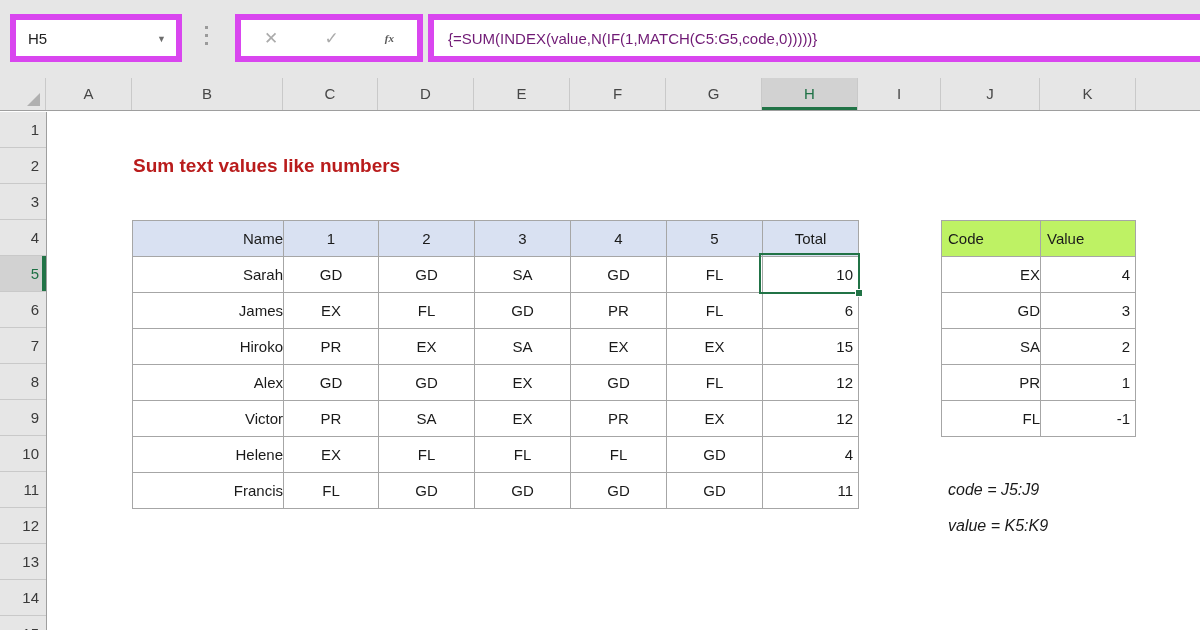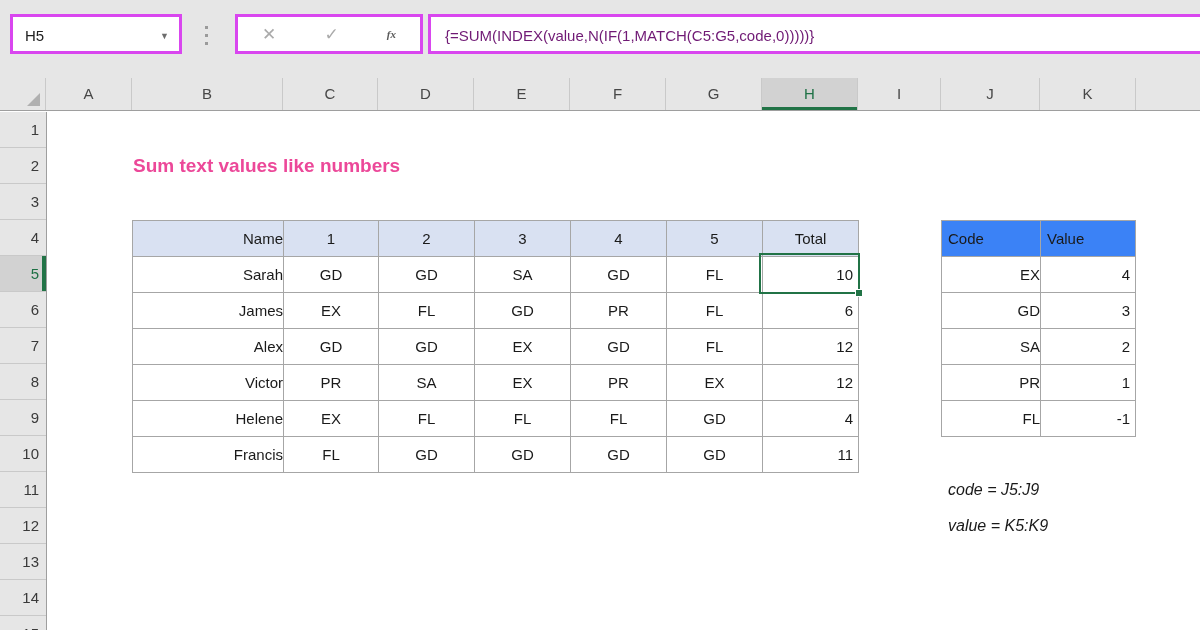--- a/index.html
+++ b/index.html
@@ -2,22 +2,22 @@
 <html><head>
 <meta charset="utf-8">
 <style>
   * { margin:0; padding:0; box-sizing:border-box; }
   html,body { width:1200px; height:630px; overflow:hidden; background:#fff;
               font-family:"Liberation Sans", sans-serif; }
   .abs { position:absolute; }
 
   
   #toolbar { left:0; top:0; width:1200px; height:78px; background:#e6e6e6; }
-  .tb-box { position:absolute; top:14px; height:40px; background:#fff;
-            border:3px solid #d946ef; }
+  .tb-box { position:absolute; top:14px; height:48px; background:#fff;
+            border:6px solid #d946ef; }
   #name-box { left:10px; width:172px; }
   #name-box .nb-text { position:absolute; left:12px; top:0; line-height:38px;
             font-size:15px; color:#222; }
   #name-box .nb-arrow { position:absolute; right:10px; top:0; line-height:38px;
             font-size:9px; color:#6d6d6d; }
   #fx-divider { position:absolute; left:205px; top:26px; width:3px; height:20px;
             background:repeating-linear-gradient(to bottom,#9a9a9a 0 3px,transparent 3px 8px); }
   #btn-box { left:235px; width:188px; display:flex; align-items:center;
             justify-content:space-around; }
   .tb-icon { font-size:17px; color:#ababab; }
@@ -43,29 +43,29 @@
   #row-headers { left:0; top:112px; width:47px; height:518px; background:#e6e6e6;
             border-right:1px solid #9e9e9e; overflow:hidden; }
   .row-h { width:46px; height:36px; line-height:35px; text-align:right;
             padding-right:7px; font-size:15px; color:#3a3a3a;
             border-bottom:1px solid #c9c9c9; }
   .row-h.selected { background:#d2d2d2; color:#1e7145;
             box-shadow:inset -4px 0 0 #217346; }
 
   
   #sheet-title { left:133px; top:148px; height:36px; line-height:36px;
-            font-size:19px; font-weight:bold; color:#ec4899; }
+            font-size:19px; font-weight:bold; color:#b91c1c; }
 
   table.xl { border-collapse:collapse; table-layout:fixed; }
   table.xl td, table.xl th { border:1px solid #a6a6a6; height:36px; font-size:15px;
             font-weight:normal; color:#1a1a1a; overflow:hidden; white-space:nowrap; }
   #main-table { left:132px; top:220px; }
   #main-table th { background:#d9e1f2; }
   #code-table { left:941px; top:220px; }
-  #code-table th { background:#3b82f6; text-align:left; padding-left:6px; }
+  #code-table th { background:#bef264; text-align:left; padding-left:6px; }
   .al { text-align:right; padding-left:6px; }
   .ac { text-align:center; }
   .ar { text-align:right; padding-right:5px; }
 
   .note { left:948px; height:36px; line-height:36px; font-style:italic;
             font-size:16px; color:#1a1a1a; }
   #note-code { top:472px;text-align:center; }
   #note-value { top:508px; }
 
   
@@ -164,20 +164,29 @@
       <tr>
         <td class="al">James</td>
         <td class="ac">EX</td>
         <td class="ac">FL</td>
         <td class="ac">GD</td>
         <td class="ac">PR</td>
         <td class="ac">FL</td>
         <td class="ar">6</td>
       </tr>
       <tr>
+        <td class="al">Hiroko</td>
+        <td class="ac">PR</td>
+        <td class="ac">EX</td>
+        <td class="ac">SA</td>
+        <td class="ac">EX</td>
+        <td class="ac">EX</td>
+        <td class="ar">15</td>
+      </tr>
+      <tr>
         <td class="al">Alex</td>
         <td class="ac">GD</td>
         <td class="ac">GD</td>
         <td class="ac">EX</td>
         <td class="ac">GD</td>
         <td class="ac">FL</td>
         <td class="ar">12</td>
       </tr>
       <tr>
         <td class="al">Victor</td>

